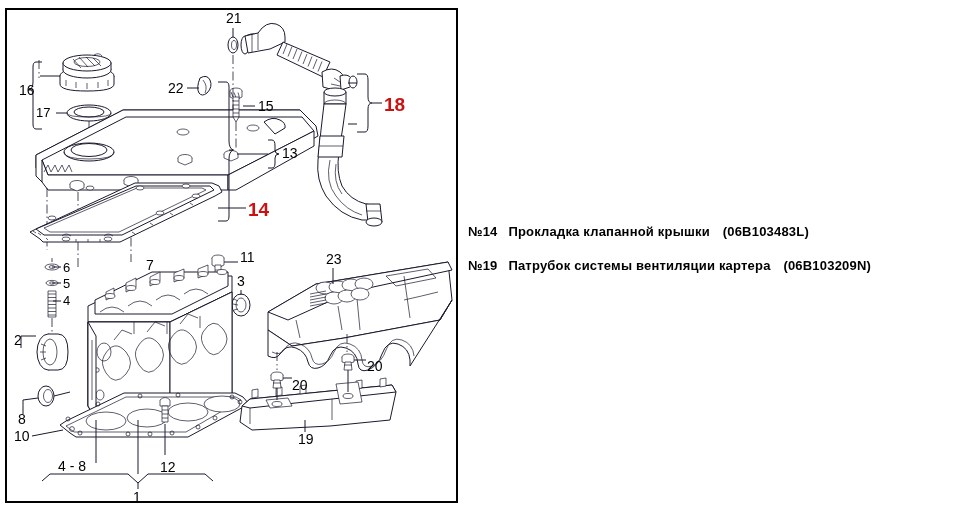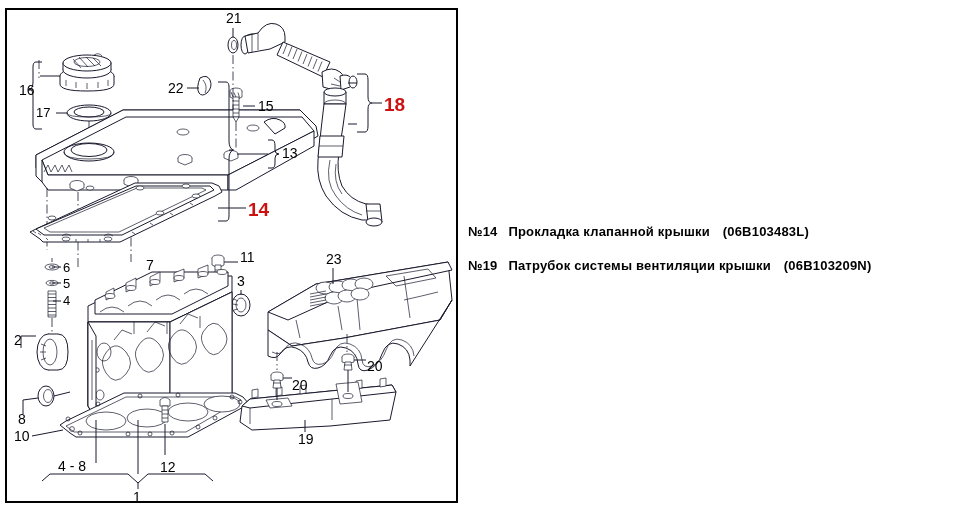--- a/index.html
+++ b/index.html
@@ -450,19 +450,19 @@
   <div id="legend">
 
     <div class="legend-row">
       <span class="legend-no">№14</span>
       <span class="legend-desc">Прокладка клапанной крышки</span>
       <span class="legend-pn">(06B103483L)</span>
     </div>
 
     <div class="legend-row">
       <span class="legend-no">№19</span>
-      <span class="legend-desc">Патрубок системы вентиляции крышки</span>
+      <span class="legend-desc">Патрубок системы вентиляции картера</span>
       <span class="legend-pn">(06B103209N)</span>
     </div>
 
   </div>
 
 </div>
 
 </body></html>

